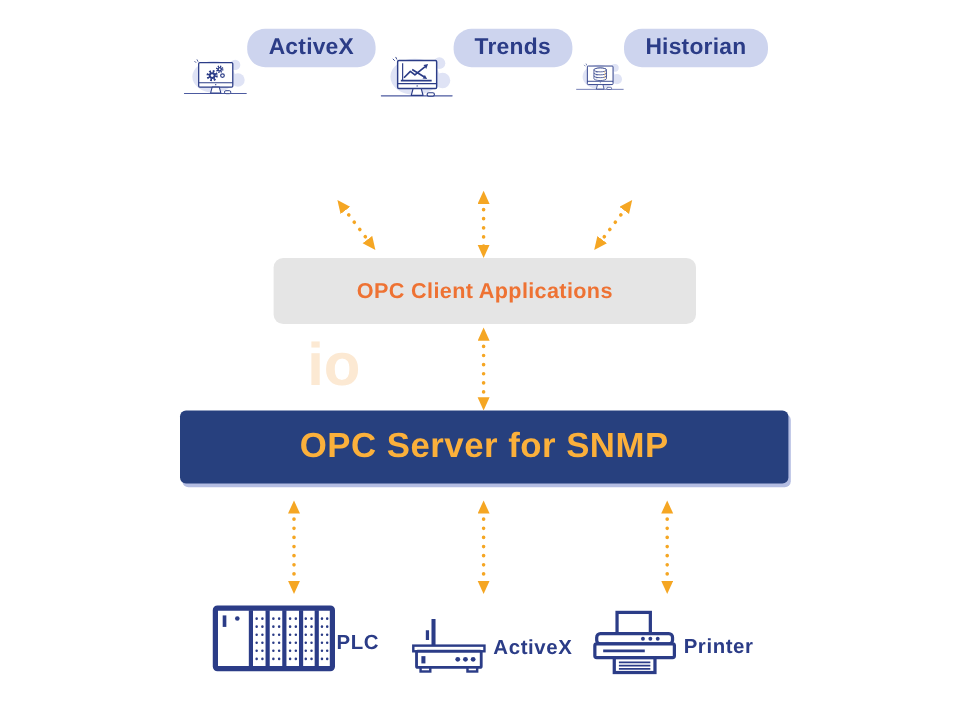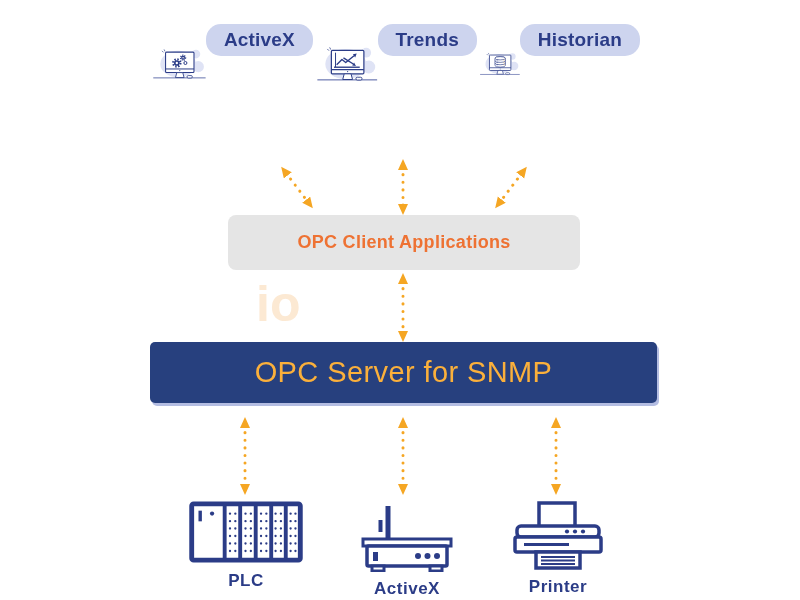--- a/index.html
+++ b/index.html
@@ -23,29 +23,29 @@
   .client-box{
     position:absolute;left:228px;top:215px;width:352px;height:55px;border-radius:8px;
     background:var(--gray_box,#E5E5E5);color:var(--orange,#EE7233);
     display:flex;align-items:center;justify-content:center;
     font-size:18px;font-weight:bold;letter-spacing:.3px;
   }
   .server-box{
     position:absolute;left:150px;top:342px;width:507px;height:61px;border-radius:5px;
     background:var(--server_bg,#27407E);color:var(--server_text,#FBB03B);
     display:flex;align-items:center;justify-content:center;
-    font-size:29px;font-weight:normal;letter-spacing:.4px;
+    font-size:29px;font-weight:bold;letter-spacing:.4px;
     box-shadow:2px 3px 0 0 #b4bde2;
   }
   
   .watermark{position:absolute;left:256px;top:272px;display:flex;align-items:center;gap:12px;z-index:1;}
   .wm-io{color:#fce9d3;font-size:50px;font-weight:bold;line-height:64px;}
   .wm-lines span{display:block;color:#e3e3e3;font-size:31px;font-weight:bold;line-height:30px;letter-spacing:1.5px;}
   
-  .device-group{position:absolute;top:500px;width:140px;display:flex;flex-direction:column;align-items:center;}
+  .device-group{position:absolute;top:500px;width:140px;display:flex;flex-direction:row;align-items:center;}
   .device-group svg{display:block;color:var(--navy,#2B3C87);}
   .dev-label{margin-top:7px;color:var(--navy,#2B3C87);font-size:17px;font-weight:bold;letter-spacing:.5px;}
   
   .arrows{position:absolute;left:0;top:0;z-index:5;pointer-events:none;}
   .arrow{stroke:var(--amber,#F5A623);stroke-width:3;stroke-linecap:round;stroke-dasharray:0.1 7.5;fill:none;}
   .ah-path{fill:var(--amber,#F5A623);}
 </style>
 </head>
 <body>
 

